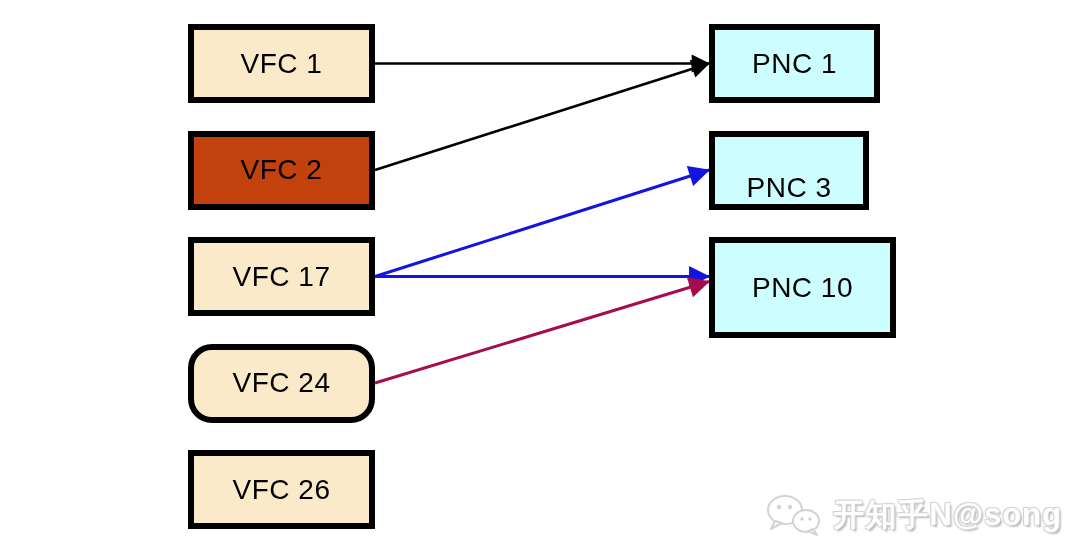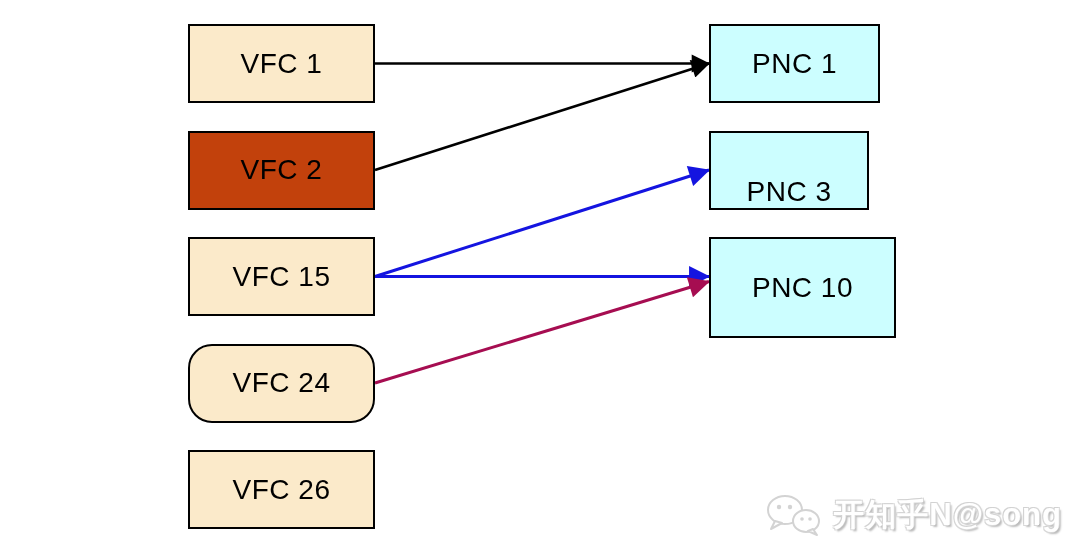--- a/index.html
+++ b/index.html
@@ -17,21 +17,21 @@
   }
   #edges {
     position: absolute;
     left: 0; top: 0;
     width: 1080px; height: 556px;
     pointer-events: none;
   }
   .node {
     position: absolute;
     box-sizing: border-box;
-    border: 2px solid #be185d;
+    border: 6px solid #be185d;
     display: flex;
     align-items: center;
     justify-content: center;
   }
   .node-label {
     font-size: 28px;
     color: #000000;
     letter-spacing: 0.5px;
     white-space: nowrap;
   }
@@ -85,21 +85,21 @@
   </svg>
 
   <div id="nodes">
       <div class="node" style="left: 188px; top: 24px; width: 187px; height: 79px; background: rgb(251, 234, 202); border-color: rgb(0, 0, 0);">
         <span class="node-label">VFC 1</span>
       </div>
       <div class="node" style="left: 188px; top: 130.5px; width: 187px; height: 79px; background: #c2410c; border-color: rgb(0, 0, 0);">
         <span class="node-label">VFC 2</span>
       </div>
       <div class="node" style="left: 188px; top: 237px; width: 187px; height: 79px; background: rgb(251, 234, 202); border-color: rgb(0, 0, 0);">
-        <span class="node-label">VFC 15</span>
+        <span class="node-label">VFC 17</span>
       </div>
       <div class="node" style="left: 188px; top: 343.5px; width: 187px; height: 79px; background: rgb(251, 234, 202); border-color: rgb(0, 0, 0); border-radius: 24px;">
         <span class="node-label">VFC 24</span>
       </div>
       <div class="node" style="left: 188px; top: 450px; width: 187px; height: 79px; background: rgb(251, 234, 202); border-color: rgb(0, 0, 0);">
         <span class="node-label">VFC 26</span>
       </div>
       <div class="node" style="left: 709px; top: 24px; width: 171px; height: 79px; background: rgb(204, 254, 255); border-color: rgb(0, 0, 0);">
         <span class="node-label">PNC 1</span>
       </div>

